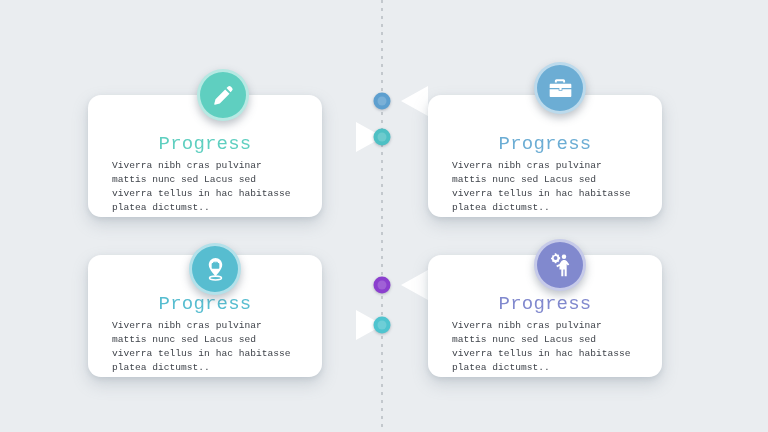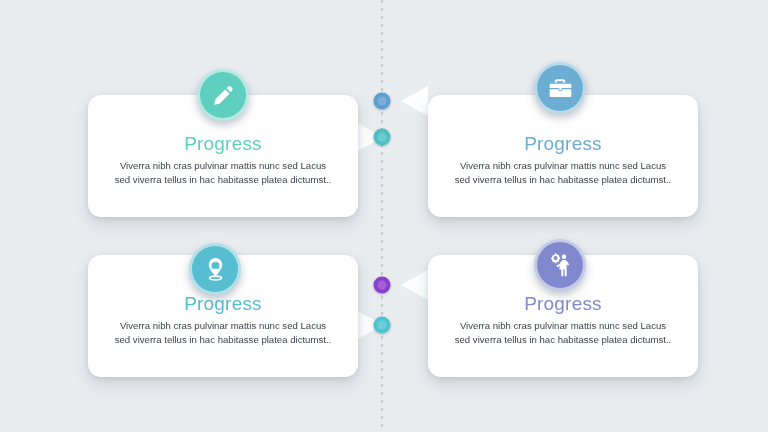--- a/index.html
+++ b/index.html
@@ -44,26 +44,27 @@
     content: "";
     position: absolute;
     inset: 4px;
     border-radius: 50%;
     background: rgba(255,255,255,0.18);
   }
 
   
   .card {
     position: absolute;
-    width: 270px;
+    width: 234px;
     height: 122px;
     background: #ffffff;
     border-radius: 13px;
     box-shadow: 0 7px 16px rgba(130,142,155,0.30), 0 2px 5px rgba(130,142,155,0.18);
     z-index: 3;
+    font-family: Liberation Mono, monospace;
   }
   .card-left  { left: 88px; }
   .card-right { left: 428px; }
   .card-r1 { top: 95px; }
   .card-r2 { top: 255px; }
 
   
   .tail {
     position: absolute;
     width: 0;
@@ -107,21 +108,21 @@
     text-align: center;
     font-size: 19px;
     font-weight: normal;
     letter-spacing: 0.2px;
   }
   .card-body {
     position: absolute;
     left: 24px;
     right: 24px;
     top: 64px;
-    text-align: center;
+    text-align: left;
     font-size: 9.6px;
     line-height: 14px;
     color: #3f434a;
   }
 </style>
 </head>
 <body>
 
 <div id="infographic">
 

